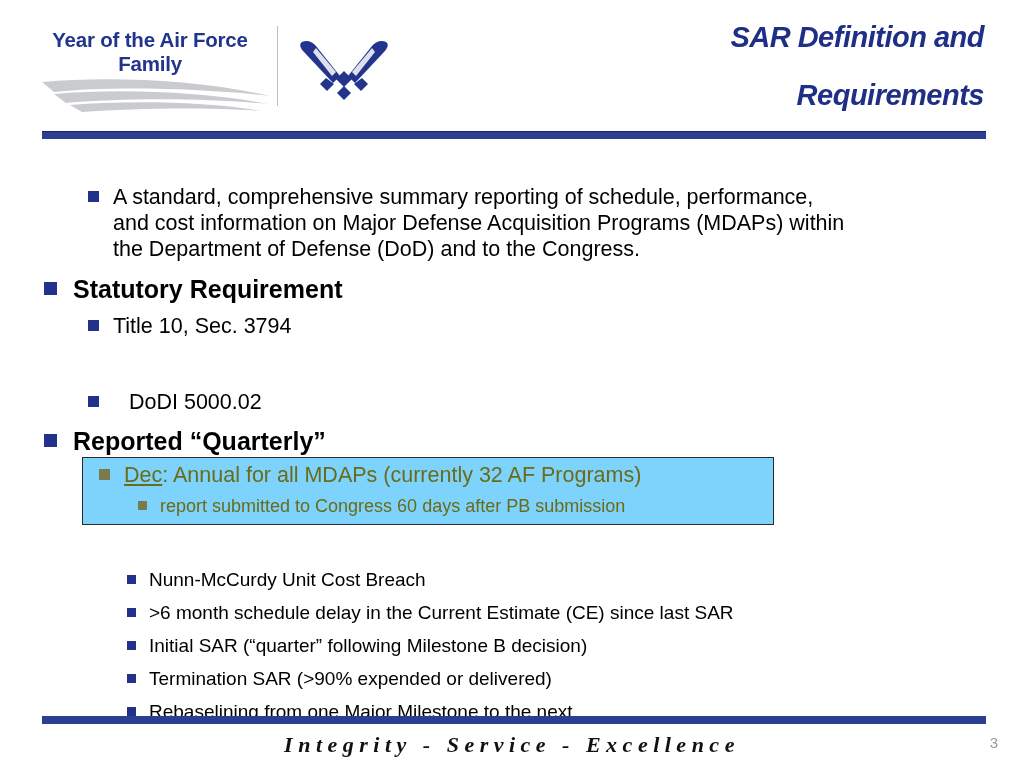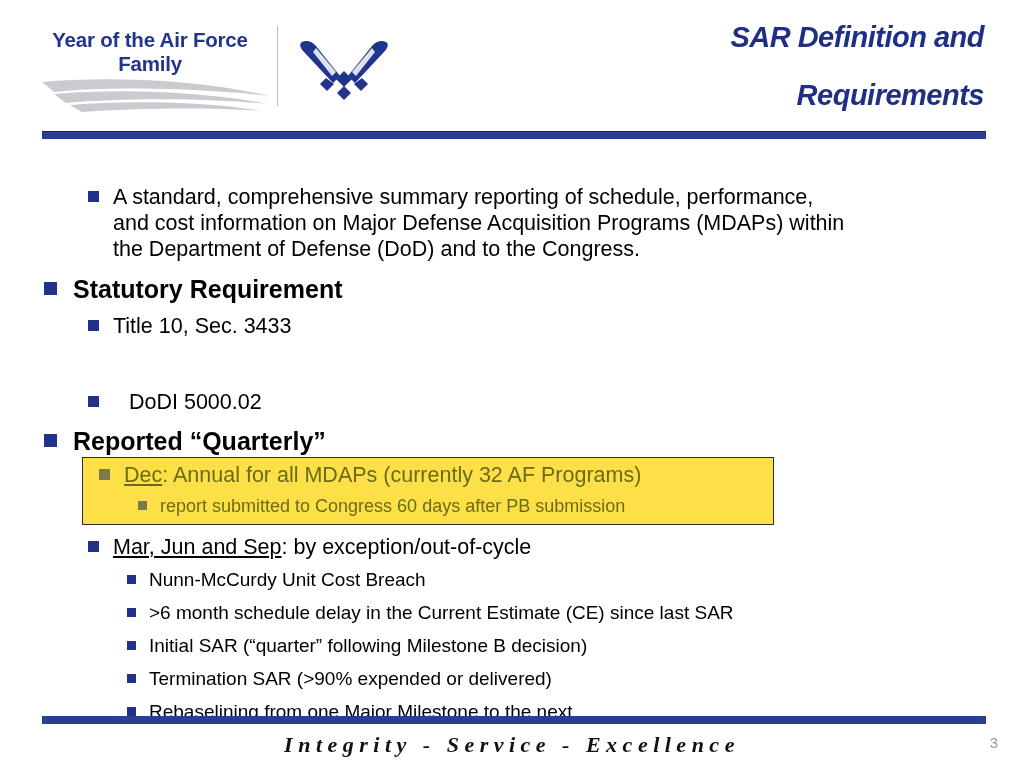--- a/index.html
+++ b/index.html
@@ -135,21 +135,21 @@
   }
   .u { text-decoration: underline; }
 
   
   #highlight-box {
     position: absolute;
     left: 82px;
     top: 317px;
     width: 692px;
     height: 68px;
-    background: #fde047;
+    background: #7dd3fc;
     border: 1.5px solid #2c2c2c;
     box-sizing: border-box;
   }
   .hl-row { position: absolute; display: flex; align-items: flex-start; }
   .hl-bullet { display:inline-block; flex:0 0 auto; background:#7a7a4e; }
   .hl-b2 { width: 11px; height: 11px; margin-top: 7px; }
   .hl-b3 { width: 9px;  height: 9px;  margin-top: 6px; }
   .hl-txt2 {
     font-size: 21.5px;
     line-height: 26px;
@@ -250,21 +250,21 @@
       </span>
     </div>
 
     <div class="row" style="left:44px; top:135px;">
       <span class="bullet b-l1"></span>
       <span class="txt-l1">Statutory Requirement</span>
     </div>
 
     <div class="row" style="left:88px; top:173px;">
       <span class="bullet b-l2"></span>
-      <span class="txt-l2" style="white-space:nowrap;">Title 10, Sec. 3433</span>
+      <span class="txt-l2" style="white-space:nowrap;">Title 10, Sec. 3794</span>
     </div>
 
 
     <div class="row" style="left:88px; top:249px;gap:16px;">
       <span class="bullet b-l2"></span>
       <span class="txt-l2" style="white-space:nowrap;">DoDI 5000.02</span>
     </div>
 
     <div class="row" style="left:44px; top:287px;">
       <span class="bullet b-l1"></span>
@@ -275,24 +275,20 @@
       <div class="hl-row" style="left:16px; top:4px;">
         <span class="hl-bullet hl-b2"></span>
         <span class="hl-txt2"><span class="u">Dec</span><span>: Annual for all MDAPs (currently 32 AF Programs)</span></span>
       </div>
       <div class="hl-row" style="left:55px; top:37px;">
         <span class="hl-bullet hl-b3"></span>
         <span class="hl-txt3">report submitted to Congress 60 days after PB submission</span>
       </div>
     </div>
 
-    <div class="row" style="left:88px; top:394px;">
-      <span class="bullet b-l2"></span>
-      <span class="txt-l2" style="white-space:nowrap;"><span class="u">Mar, Jun and Sep</span><span>: by exception/out-of-cycle</span></span>
-    </div>
 
     <div class="row" style="left:127px; top:428px;">
       <span class="bullet b-l3"></span>
       <span class="txt-l3">Nunn-McCurdy Unit Cost Breach</span>
     </div>
 
     <div class="row" style="left:127px; top:461px;">
       <span class="bullet b-l3"></span>
       <span class="txt-l3">&gt;6 month schedule delay in the Current Estimate (CE) since last SAR</span>
     </div>

